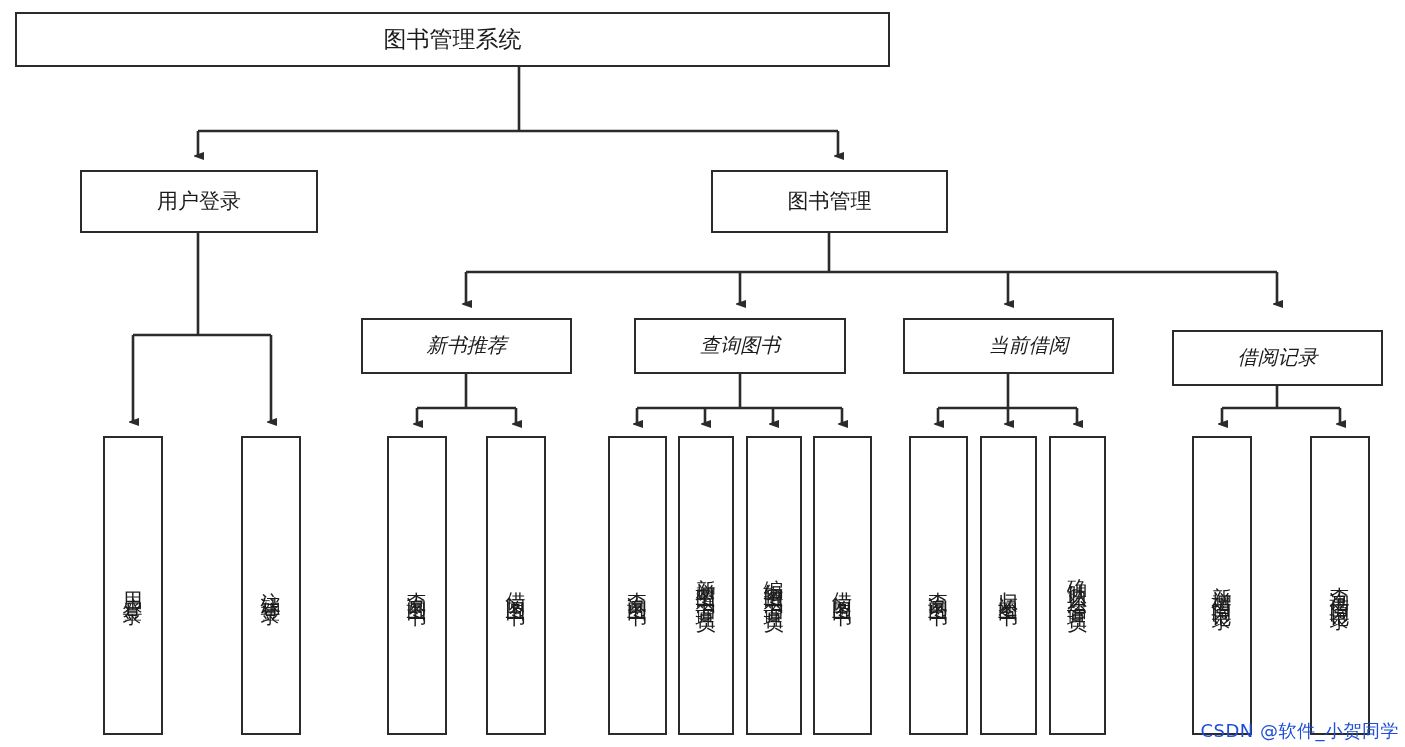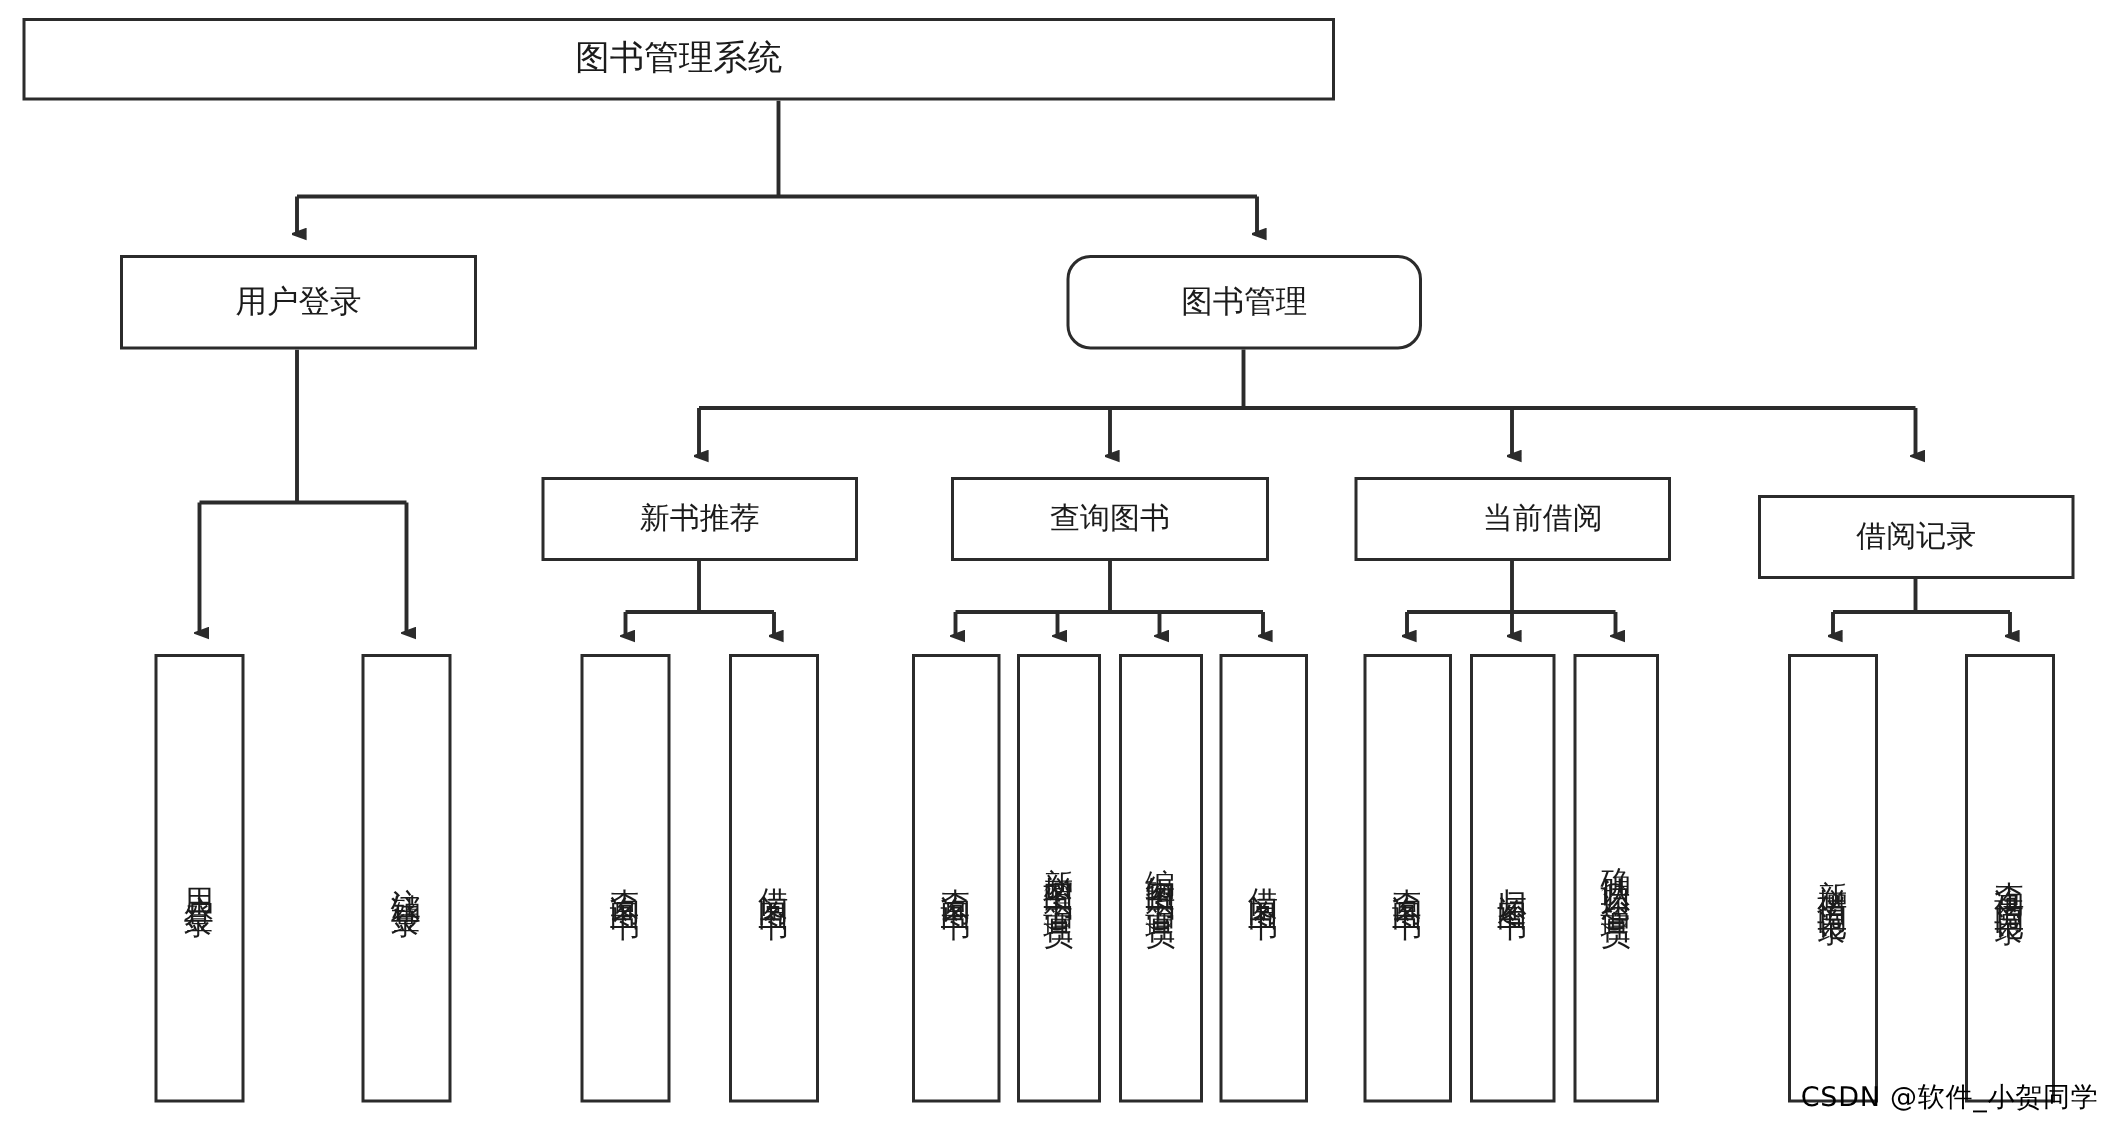--- a/index.html
+++ b/index.html
@@ -23,42 +23,42 @@
     align-items:center;
     justify-content:center;
     text-align:center;
     line-height:1.18;
   }
   .node .label{display:block;}
 
   
   .node.h-root{font-size:23px;}
   .node.h-lv2{font-size:21px;}
-  .node.h-lv3{font-size:20px;}
+  .node.h-lv3{font-size:20px;font-style:italic;}
 
   
   .node.v-leaf{
     font-size:20px;
     align-items:center;
     justify-content:center;
   }
   .node.v-leaf .label{
     writing-mode:vertical-rl;
     text-orientation:upright;
     letter-spacing:5px;
     line-height:1;
     white-space:nowrap;
   }
 
   .watermark{
     position:absolute;
     right:6px;
     bottom:4px;
     font-size:18px;
-    color:#000000;
+    color:#1d4ed8;
     letter-spacing:.5px;
     white-space:nowrap;
     pointer-events:none;
   }
 </style>
 </head>
 <body>
 
 <div id="diagram">
 
@@ -112,21 +112,21 @@
     </g>
   </svg>
 
   <div class="node h-root" style="left:15px;top:12px;width:875px;height:55px;">
     <span class="label">图书管理系统</span>
   </div>
 
   <div class="node h-lv2" style="left:80px;top:170px;width:238px;height:63px;">
     <span class="label">用户登录</span>
   </div>
-  <div class="node h-lv2" style="left:711px;top:170px;width:237px;height:63px;border-radius:16px;">
+  <div class="node h-lv2" style="left:711px;top:170px;width:237px;height:63px;">
     <span class="label">图书管理</span>
   </div>
 
   <div class="node h-lv3" style="left:361px;top:318px;width:211px;height:56px;">
     <span class="label">新书推荐</span>
   </div>
   <div class="node h-lv3" style="left:634px;top:318px;width:212px;height:56px;">
     <span class="label">查询图书</span>
   </div>
   <div class="node h-lv3" style="left:903px;top:318px;width:211px;height:56px;padding-left:40px;">

